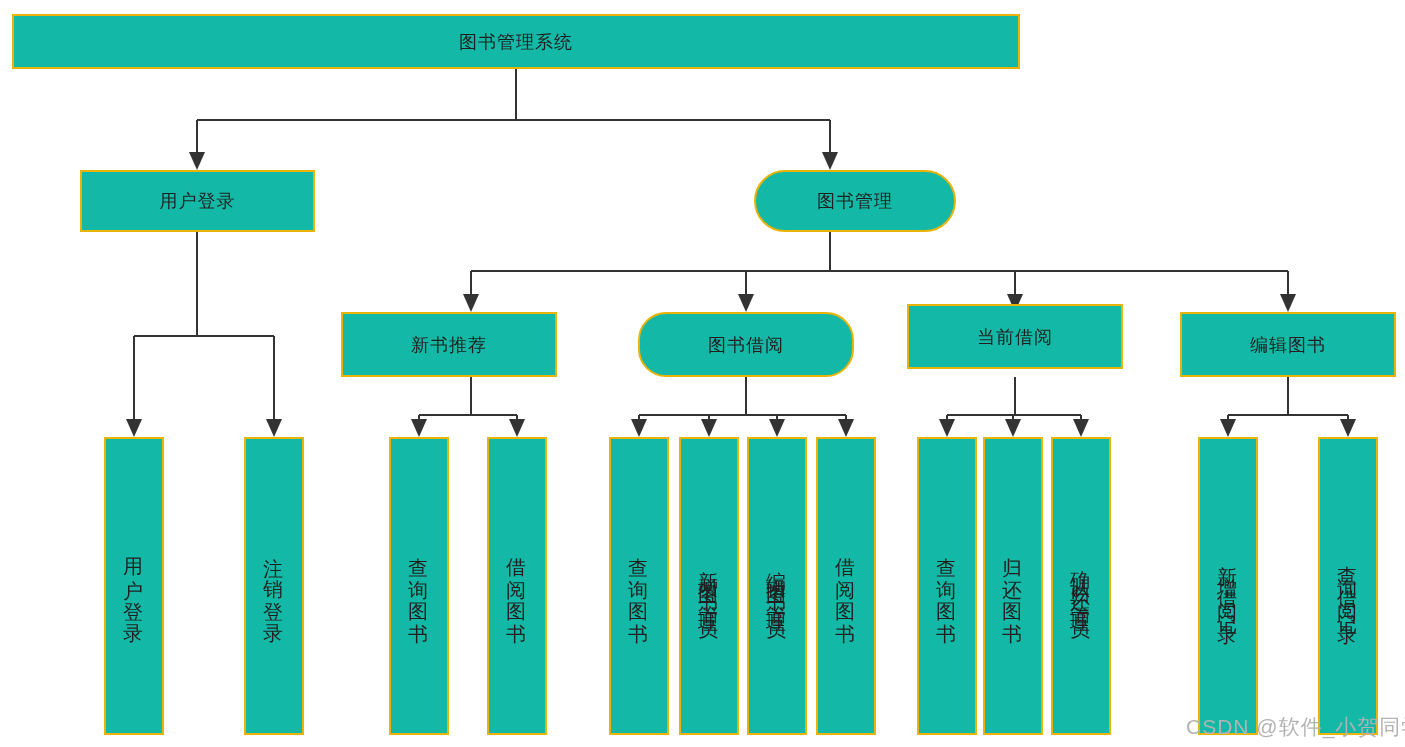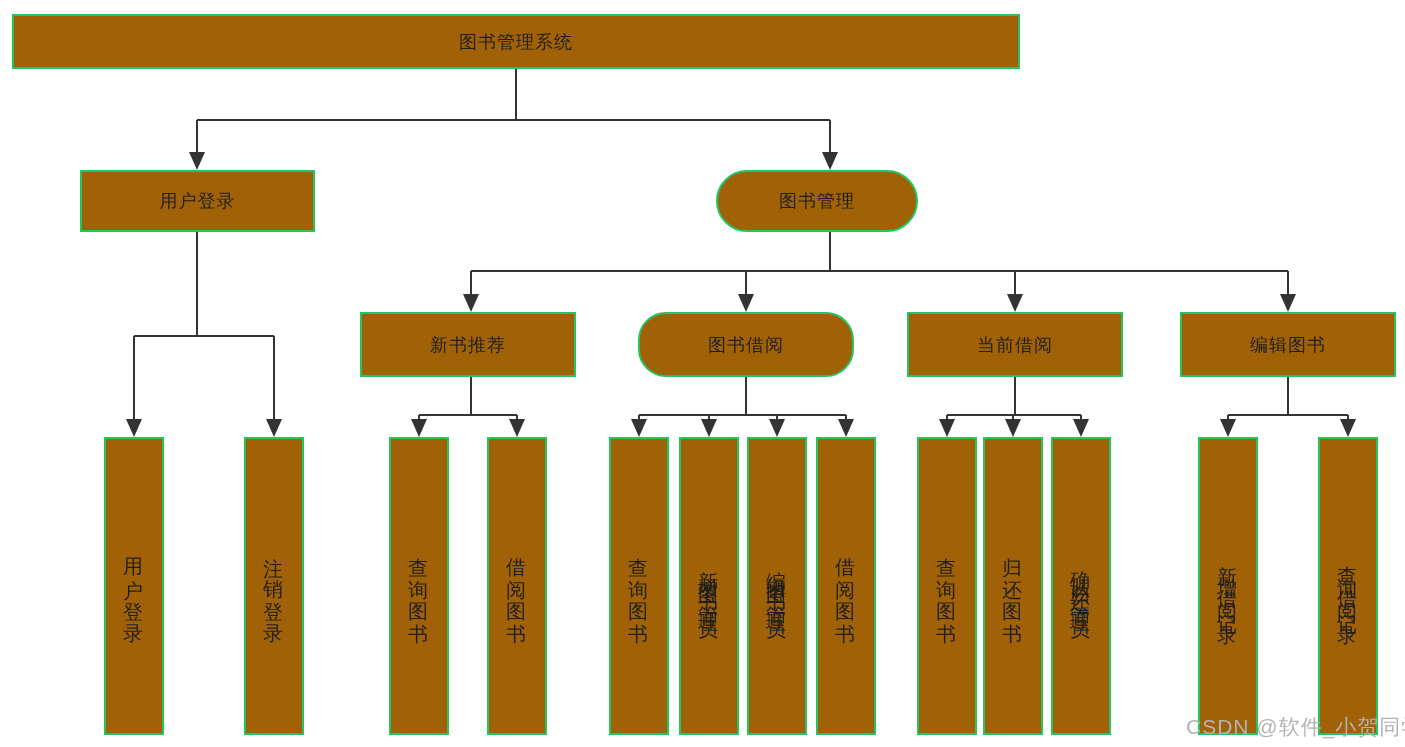--- a/index.html
+++ b/index.html
@@ -12,22 +12,22 @@
     overflow: hidden;
   }
   .connectors {
     position: absolute;
     left: 0; top: 0;
     width: 1405px; height: 747px;
     pointer-events: none;
   }
   .node {
     position: absolute;
-    background: #a16207;
-    border: 2px solid #22c55e;
+    background: #14b8a6;
+    border: 2px solid #eab308;
     box-sizing: border-box;
     display: flex;
     align-items: center;
     justify-content: center;
     color: #1f1f1f;
   }
   .hnode { font-size: 18px; letter-spacing: 1px; }
   .vnode span {
     writing-mode: vertical-rl;
     text-orientation: mixed;
@@ -94,31 +94,31 @@
     </g>
   </svg>
 
   <div class="node hnode" style="left:12px; top:14px; width:1008px; height:55px;">
     <span>图书管理系统</span>
   </div>
 
   <div class="node hnode" style="left:80px; top:170px; width:235px; height:62px;">
     <span>用户登录</span>
   </div>
-  <div class="node hnode" style="left:716px; top:170px; width:202px; height:62px;border-radius:31px;">
+  <div class="node hnode" style="left:754px; top:170px; width:202px; height:62px;border-radius:31px;">
     <span>图书管理</span>
   </div>
 
-  <div class="node hnode" style="left:360px; top:312px; width:216px; height:65px;">
+  <div class="node hnode" style="left:341px; top:312px; width:216px; height:65px;">
     <span>新书推荐</span>
   </div>
   <div class="node hnode" style="left:638px; top:312px; width:216px; height:65px;border-radius:28px;">
     <span>图书借阅</span>
   </div>
-  <div class="node hnode" style="left:907px; top:312px; width:216px; height:65px;">
+  <div class="node hnode" style="left:907px; top:304px; width:216px; height:65px;">
     <span>当前借阅</span>
   </div>
   <div class="node hnode" style="left:1180px; top:312px; width:216px; height:65px;">
     <span>编辑图书</span>
   </div>
 
   <div class="node vnode v4" style="left:104px; top:437px; width:60px; height:298px;">
     <span>用户登录</span>
   </div>
   <div class="node vnode v4" style="left:244px; top:437px; width:60px; height:298px;">

